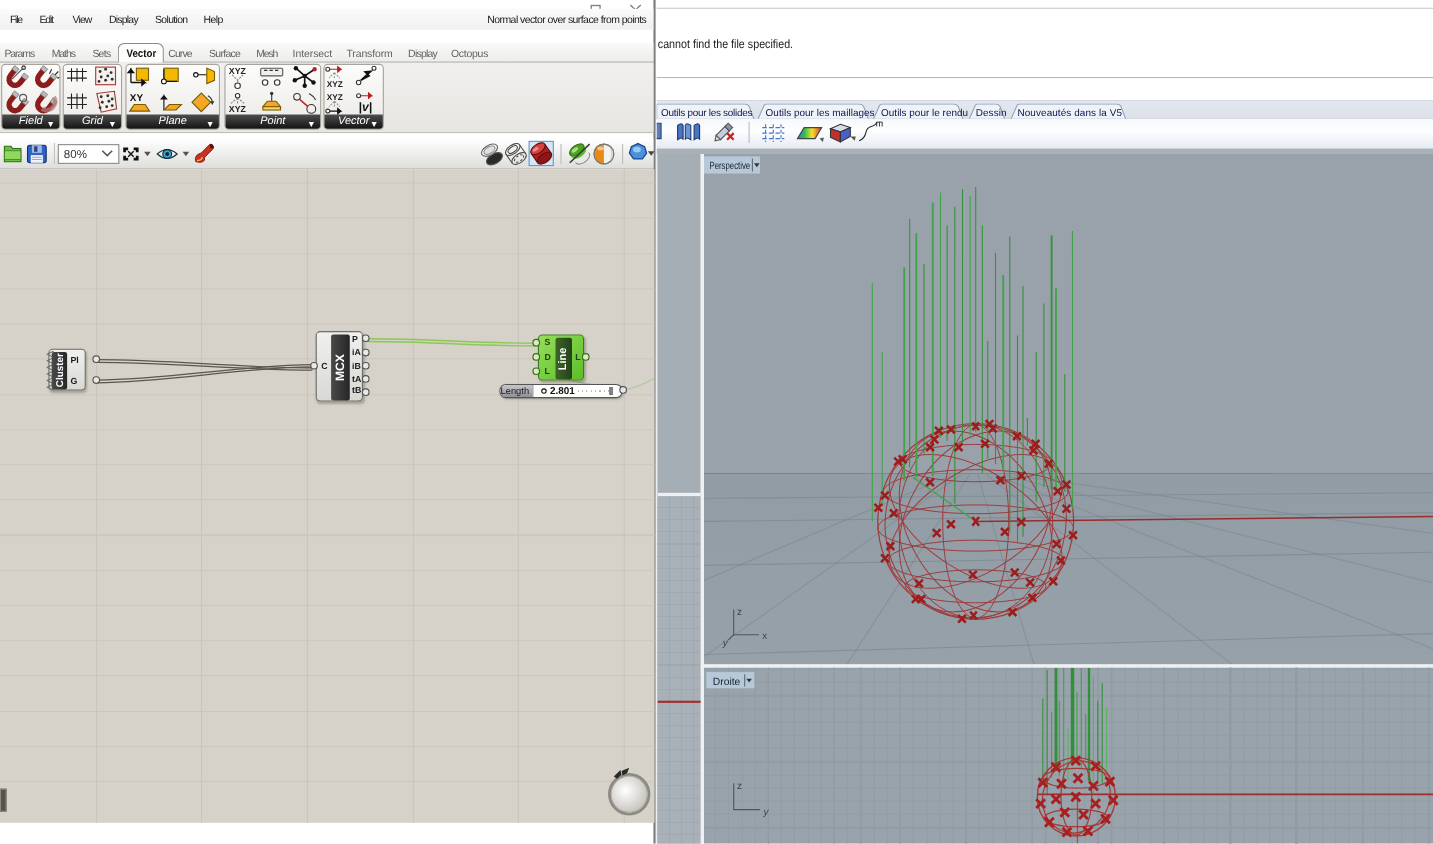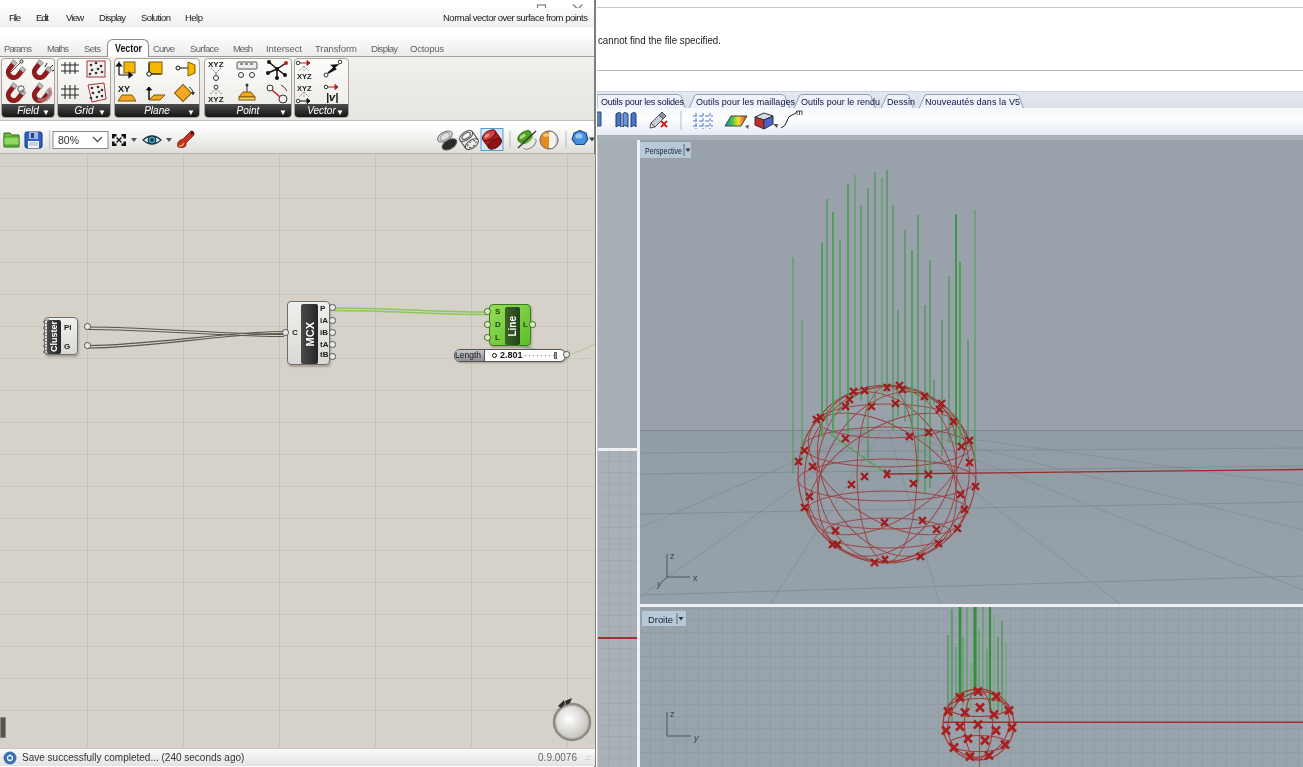--- a/index.html
+++ b/index.html
@@ -401,30 +401,20 @@
   <div class="nub" style="left:529px;top:321px;background:#d8ecc2;border-color:#3c6a20"></div>
 
   <div style="position:absolute;left:454px;top:349px;width:112px;height:13px;border:1px solid #555;border-radius:6px;background:#fdfdfb;box-shadow:1px 1px 2px rgba(80,75,60,.4)">
     <div style="position:absolute;left:0;top:0;width:30px;height:11px;background:linear-gradient(#c6c6cc,#8f8f97);border-radius:5px 0 0 5px;border-right:1px solid #555;color:#1a1a1a;font-size:8.5px;text-align:left;line-height:11px">Length</div>
     <div style="position:absolute;left:37px;top:3px;width:5px;height:5px;border-radius:50%;border:1.6px solid #111"></div>
     <span style="position:absolute;left:45px;top:0px;font-size:9px;font-weight:bold;color:#111;line-height:11px">2.801</span>
     <div style="position:absolute;left:70px;top:5px;width:32px;height:1px;background:repeating-linear-gradient(to right,#888 0 1px,transparent 1px 4px)"></div>
     <div style="position:absolute;left:99px;top:2px;width:3px;height:7px;background:#999;border:1px solid #666"></div>
   </div>
   <div class="nub" style="left:563px;top:351px"></div>
-  <div id="gh-status">
-    <svg width="14" height="14" style="position:absolute;left:3px;top:2px">
-          <circle cx="7" cy="7" r="6.5" fill="#3a6fb5"></circle>
-          <path d="M4.5 7 a2.5 2.5 0 0 1 5 0 a2.5 2.5 0 0 1 -5 0" fill="none" stroke="#fff" stroke-width="1.2"></path>
-          <path d="M7 3.5 v2 M7 8.5 v2" stroke="#fff" stroke-width="1.2"></path>
-        </svg>
-    <span style="position:absolute;left:22px;top:3px">Save successfully completed... (240 seconds ago)</span>
-    <span style="position:absolute;right:18px;top:3px;color:#666">0.9.0076</span>
-    <span style="position:absolute;right:4px;top:4px;color:#999;font-size:8px">.::</span>
-  </div>
 </div>
 <div id="rh">
   <div class="hline" style="top:7px"></div>
   <div class="hline" style="top:70px;background:#b8b8b8"></div>
   <svg width="200" height="20" style="position:absolute;left:0;top:30px">
         <text x="1" y="14" font-size="11" fill="#1a1a1a" textLength="123" lengthAdjust="spacingAndGlyphs">cannot find the file specified.</text>
       </svg>
   <div id="rh-tabband"></div>
       <div id="rh-tabs">
     <svg width="706" height="15" viewBox="0 0 706 15">

